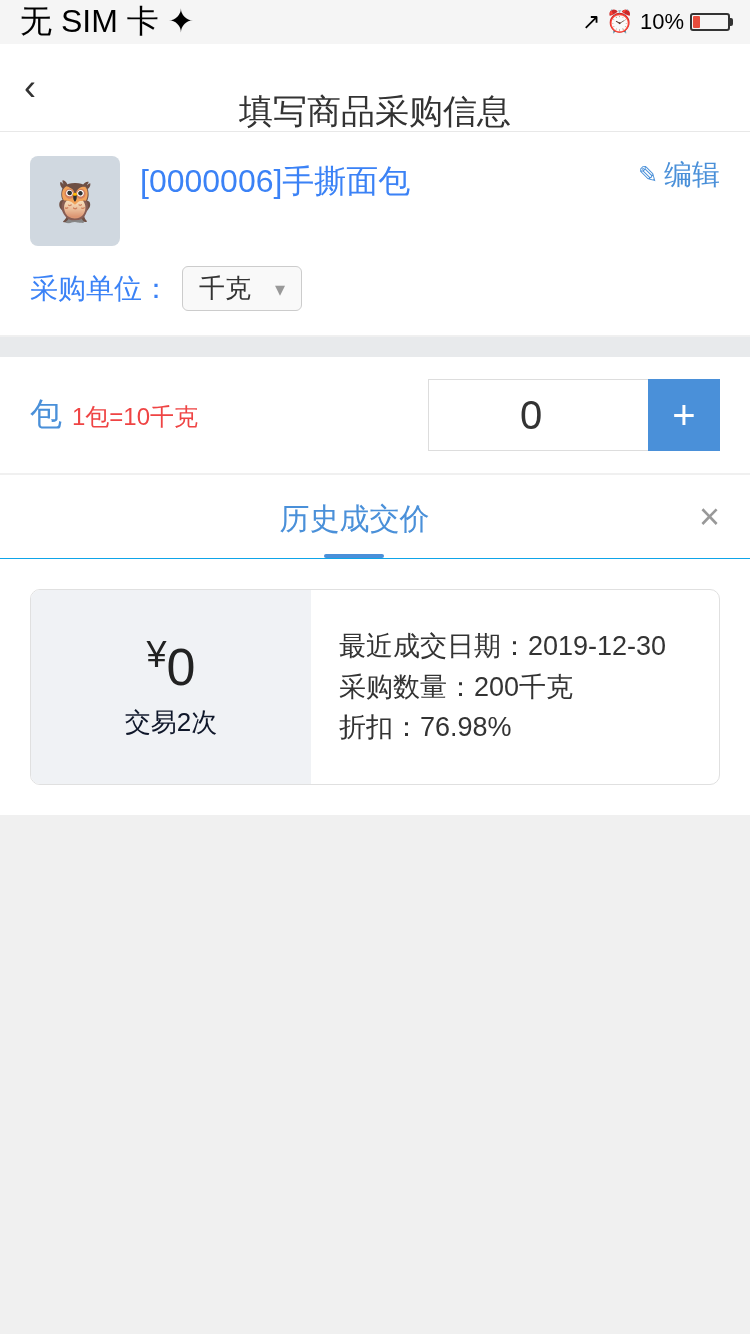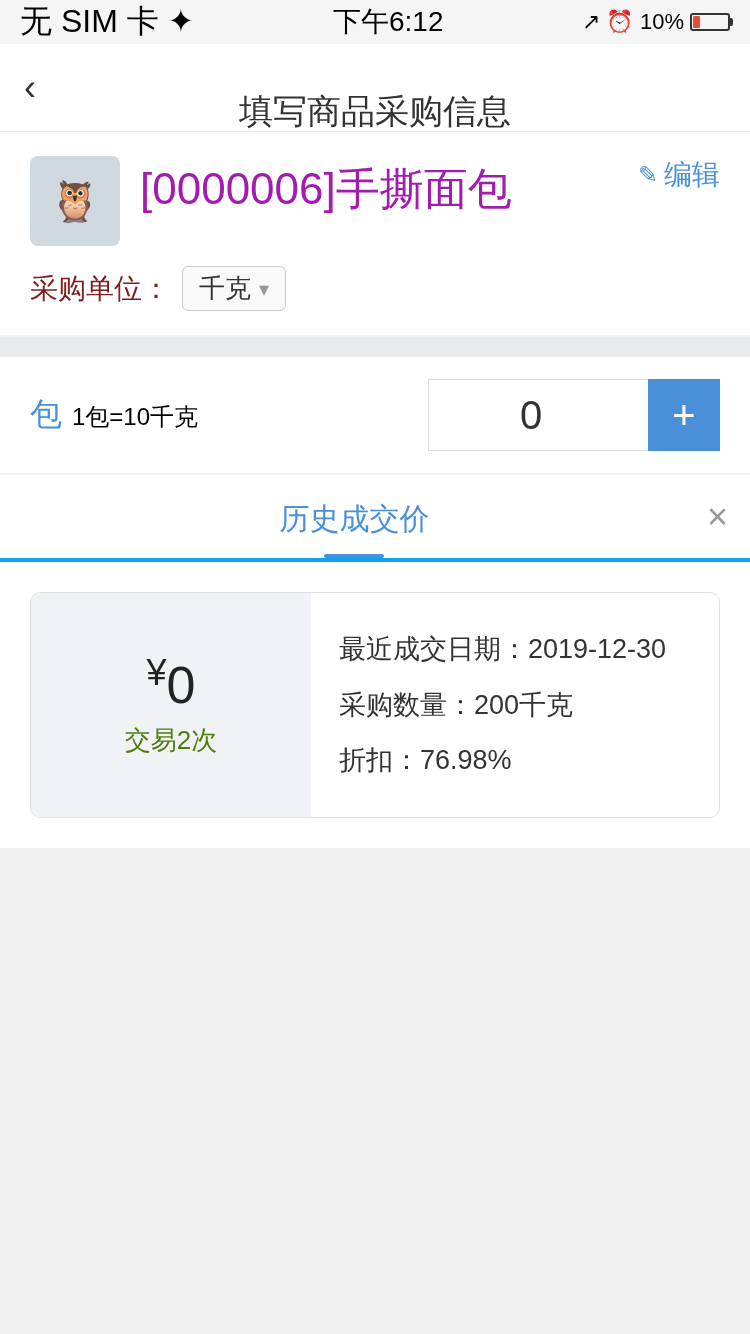--- a/index.html
+++ b/index.html
@@ -101,22 +101,22 @@
       display: flex;
       align-items: center;
       justify-content: center;
       flex-shrink: 0;
     }
     .owl-icon {
       font-size: 40px;
       color: #8899aa;
     }
     .product-name {
-      font-size: 44px;
-      color: #a21caf;
+      font-size: 32px;
+      color: #3b82f6;
       font-weight: 400;
       padding-top: 4px;
     }
     .edit-btn {
       display: flex;
       align-items: center;
       gap: 6px;
       color: #4a90d9;
       font-size: 28px;
       cursor: pointer;
@@ -130,32 +130,32 @@
       justify-content: space-between;
       margin-top: 10px;
     }
     .purchase-unit-left {
       display: flex;
       align-items: center;
       gap: 12px;
     }
     .purchase-unit-label {
       font-size: 28px;
-      color: #7f1d1d;
+      color: #3b82f6;
     }
     .unit-select {
       display: flex;
       align-items: center;
       border: 1px solid #ccc;
       border-radius: 6px;
       padding: 4px 16px;
       font-size: 26px;
       color: #333;
       background: #f9f9f9;
-      gap: 8px;
+      gap: 24px;
       cursor: pointer;
     }
     .unit-chevron { font-size: 20px; color: #999; }
     .price-ref {
       display: flex;
       align-items: center;
       gap: 8px;
       color: #4a90d9;
       font-size: 28px;
       cursor: pointer;
@@ -192,21 +192,21 @@
       align-items: baseline;
       gap: 10px;
     }
     .quantity-label-big {
       font-size: 32px;
       color: #4a90d9;
       font-weight: 500;
     }
     .quantity-label-small {
       font-size: 24px;
-      color: #000000;
+      color: #ef4444;
       text-align: center;
     }
     .quantity-input-row {
       display: flex;
       align-items: center;
       gap: 0;
     }
     .qty-input {
       width: 220px;
       height: 72px;
@@ -232,22 +232,22 @@
     }
 
     
     .tabs-section {
       background: #fff;
       margin-top: 2px;
     }
     .tabs-header {
       display: flex;
       align-items: center;
-      border-bottom: 4px solid #0ea5e9;
-      padding: 0 22px;
+      border-bottom: 1px solid #0ea5e9;
+      padding: 0 30px;
       position: relative;
     }
     .tab-item {
       flex: 1;
       text-align: center;
       padding: 24px 0 18px;
       font-size: 30px;
       color: #999;
       cursor: pointer;
       position: relative;
@@ -298,50 +298,49 @@
       font-size: 52px;
       font-weight: 400;
       color: #222;
     }
     .card-price-symbol {
       font-size: 36px;
       vertical-align: super;
     }
     .card-trade-count {
       font-size: 26px;
-      color: #4d7c0f;
+      color: #0f172a;
       margin-top: 8px;
     }
     .card-right {
       flex: 1;
       padding: 36px 28px;
       display: flex;
       flex-direction: column;
-      gap: 15px;
+      gap: 0;
     }
     .card-detail-row {
       font-size: 27px;
       color: #333;
       line-height: 1.5;
     }
 
     
     .bottom-space {
       background: #f0f0f0;
       height: 700px;
     }
   </style>
 </head>
 <body>
 
 <div class="status-bar">
   <div class="status-left">
     <span>无 SIM 卡 ✦</span>
   </div>
-  <div class="status-center">下午6:12</div>
   <div class="status-right">
     <span>↗</span>
     <span>⏰</span>
     <span>10%</span>
     <div class="battery">
       <div class="battery-fill"></div>
     </div>
   </div>
 </div>
 

